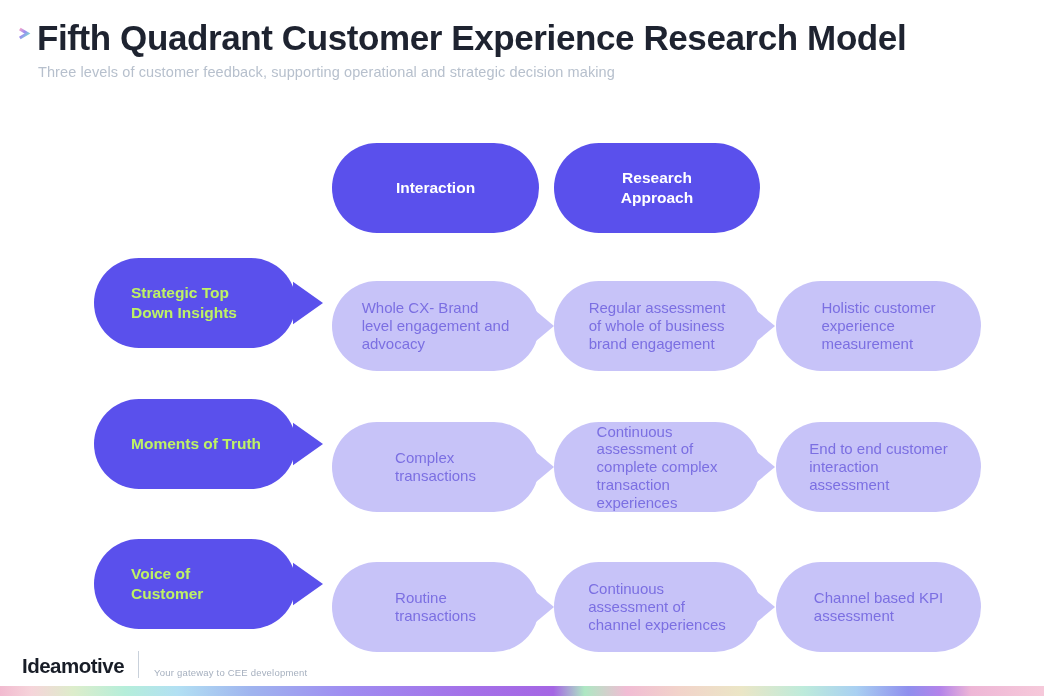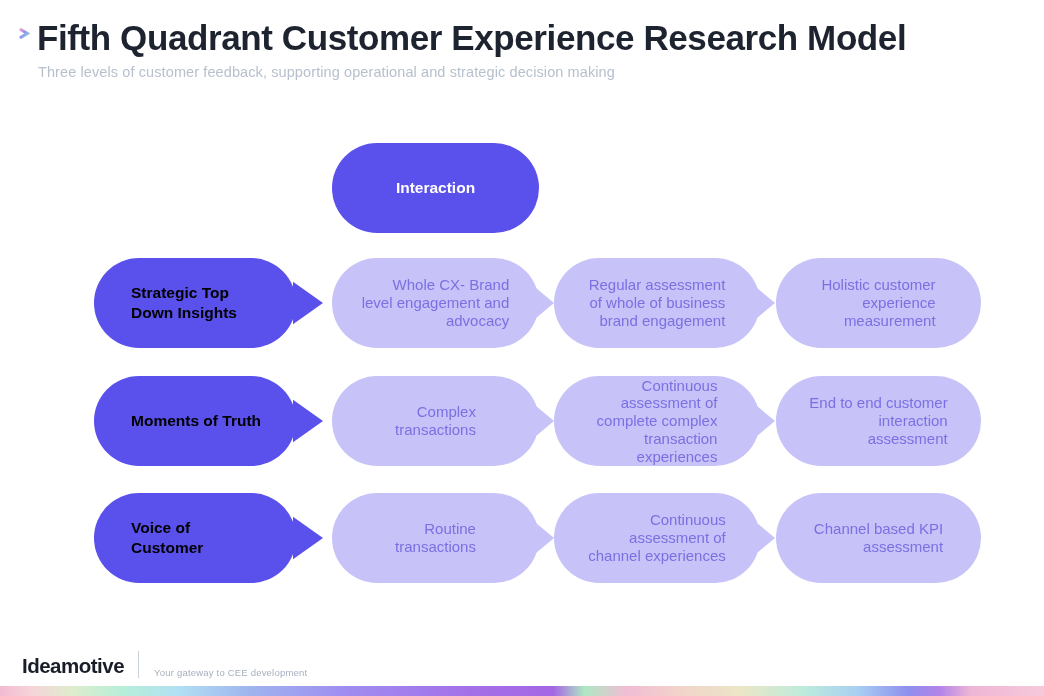--- a/index.html
+++ b/index.html
@@ -60,21 +60,21 @@
     font-weight: 700;
     font-size: 15.5px;
     line-height: 1.3;
     text-align: center;
   }
 
   .label-pill {
     width: 202px;
     margin-right: 36px;
     background: #5a50ec;
-    color: #000000;
+    color: #bef264;
     font-weight: 700;
     font-size: 15.5px;
     line-height: 1.3;
     justify-content: flex-start;
     padding-left: 37px;
     text-align: left;
   }
   .label-pill::after {
     content: "";
     position: absolute;
@@ -85,22 +85,23 @@
     height: 46px;
     background: #5a50ec;
     clip-path: polygon(0 4%, 100% 50%, 0 96%);
   }
 
   .cell-pill {
     background: #c7c3f8;
     color: #7b6fe2;
     font-size: 15px;
     line-height: 1.18;
-    text-align: right;
+    text-align: left;
     padding: 0 10px;
+    margin-top: 23px;
   }
   .cell-pill.has-tail::after {
     content: "";
     position: absolute;
     right: -15px;
     top: 50%;
     transform: translateY(-50%);
     width: 18px;
     height: 30px;
     background: #c7c3f8;
@@ -167,20 +168,22 @@
       <h1 class="title">Fifth Quadrant Customer Experience Research Model</h1>
     </div>
     <p class="subtitle">Three levels of customer feedback, supporting operational and strategic decision making</p>
   </header>
 
   <main class="grid">
 
     <div class="row row-header">
       <div class="spacer"></div>
       <div class="pill header-pill col-1">Interaction</div>
+      <div class="pill header-pill col-2">Research
+Approach</div>
     </div>
 
     <div class="row row-1">
       <div class="pill label-pill">Strategic Top
 Down Insights</div>
       <div class="pill cell-pill col-1 has-tail">Whole CX- Brand
 level engagement and
 advocacy</div>
       <div class="pill cell-pill col-2 has-tail">Regular assessment
 of whole of business

